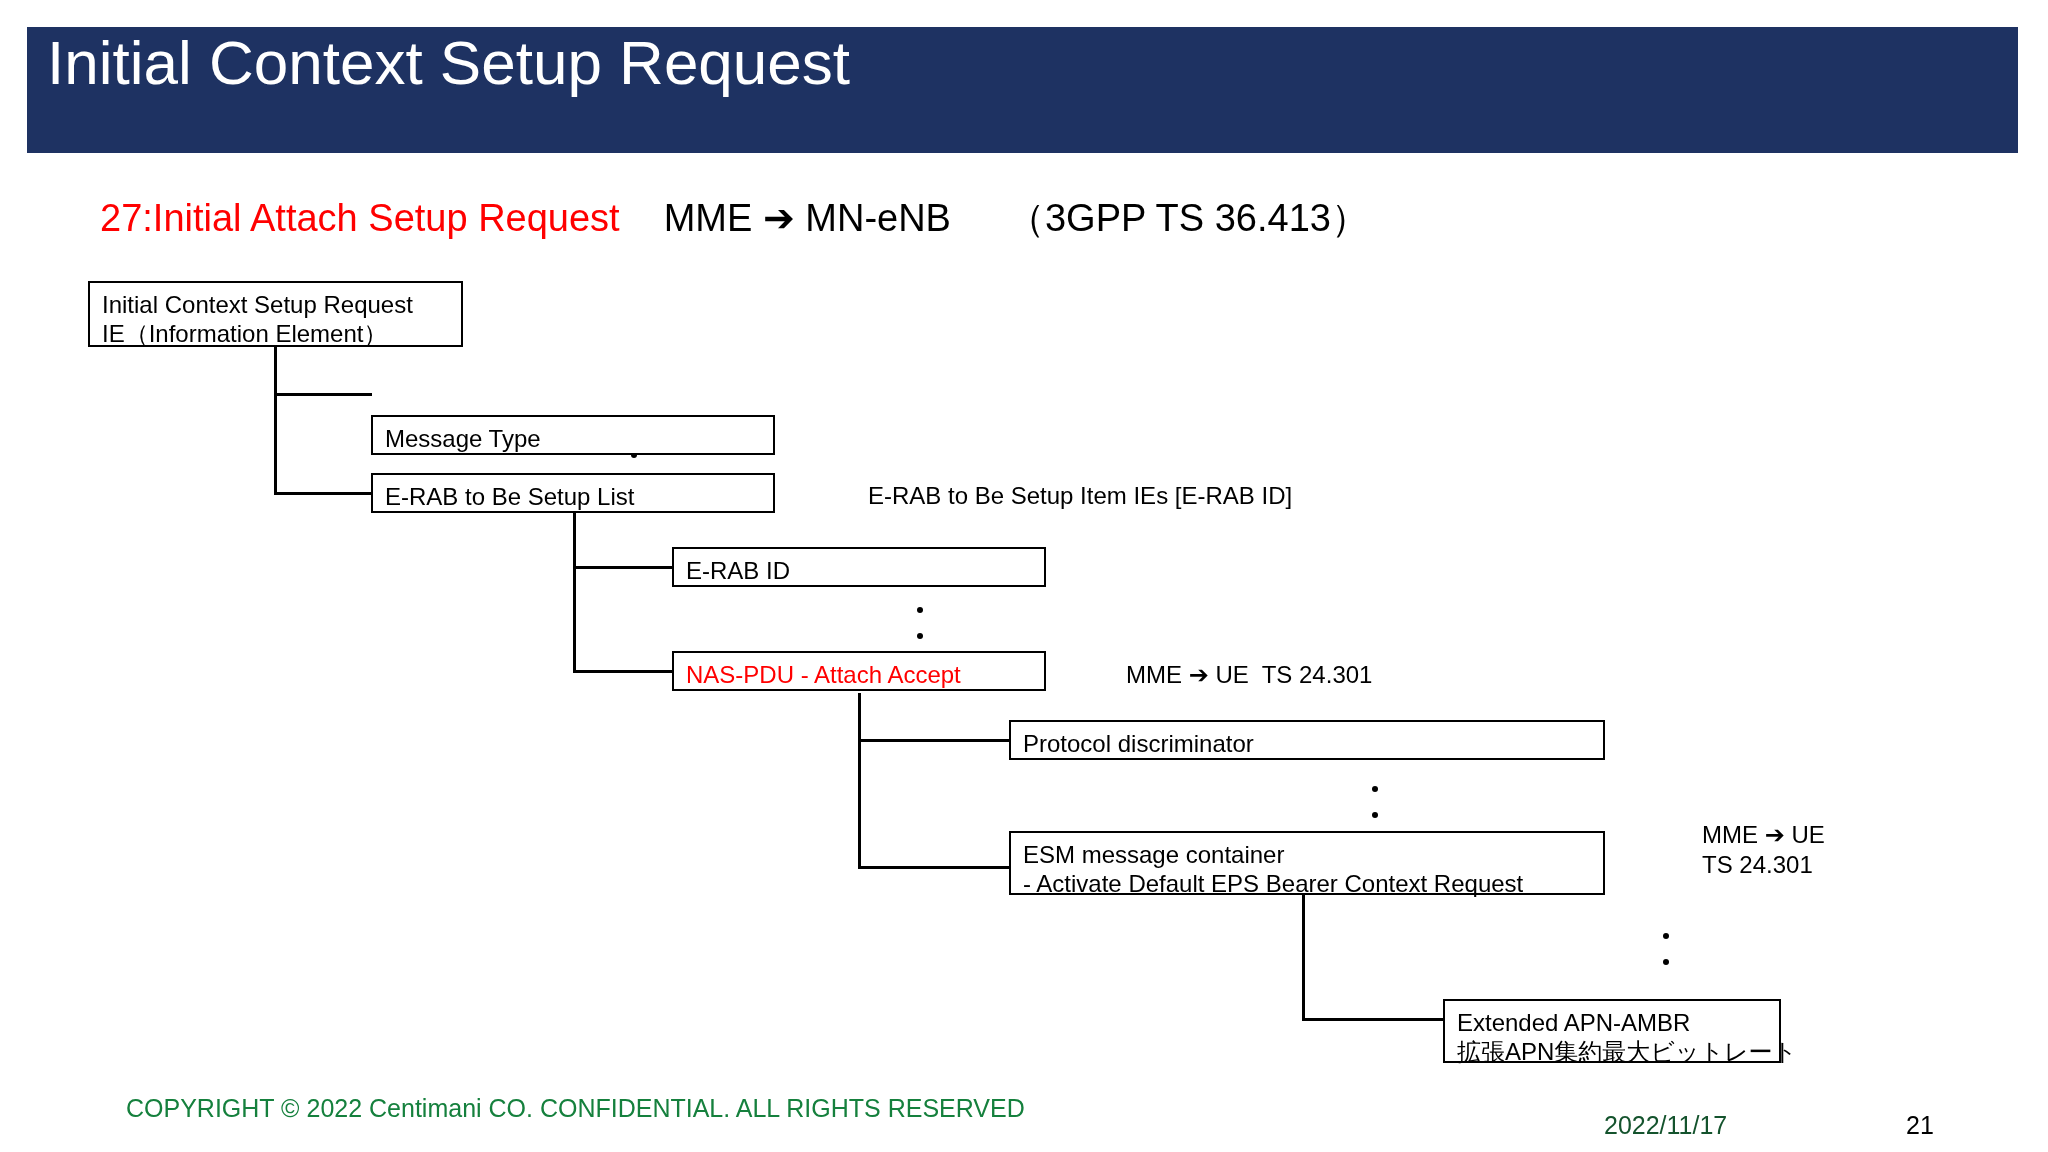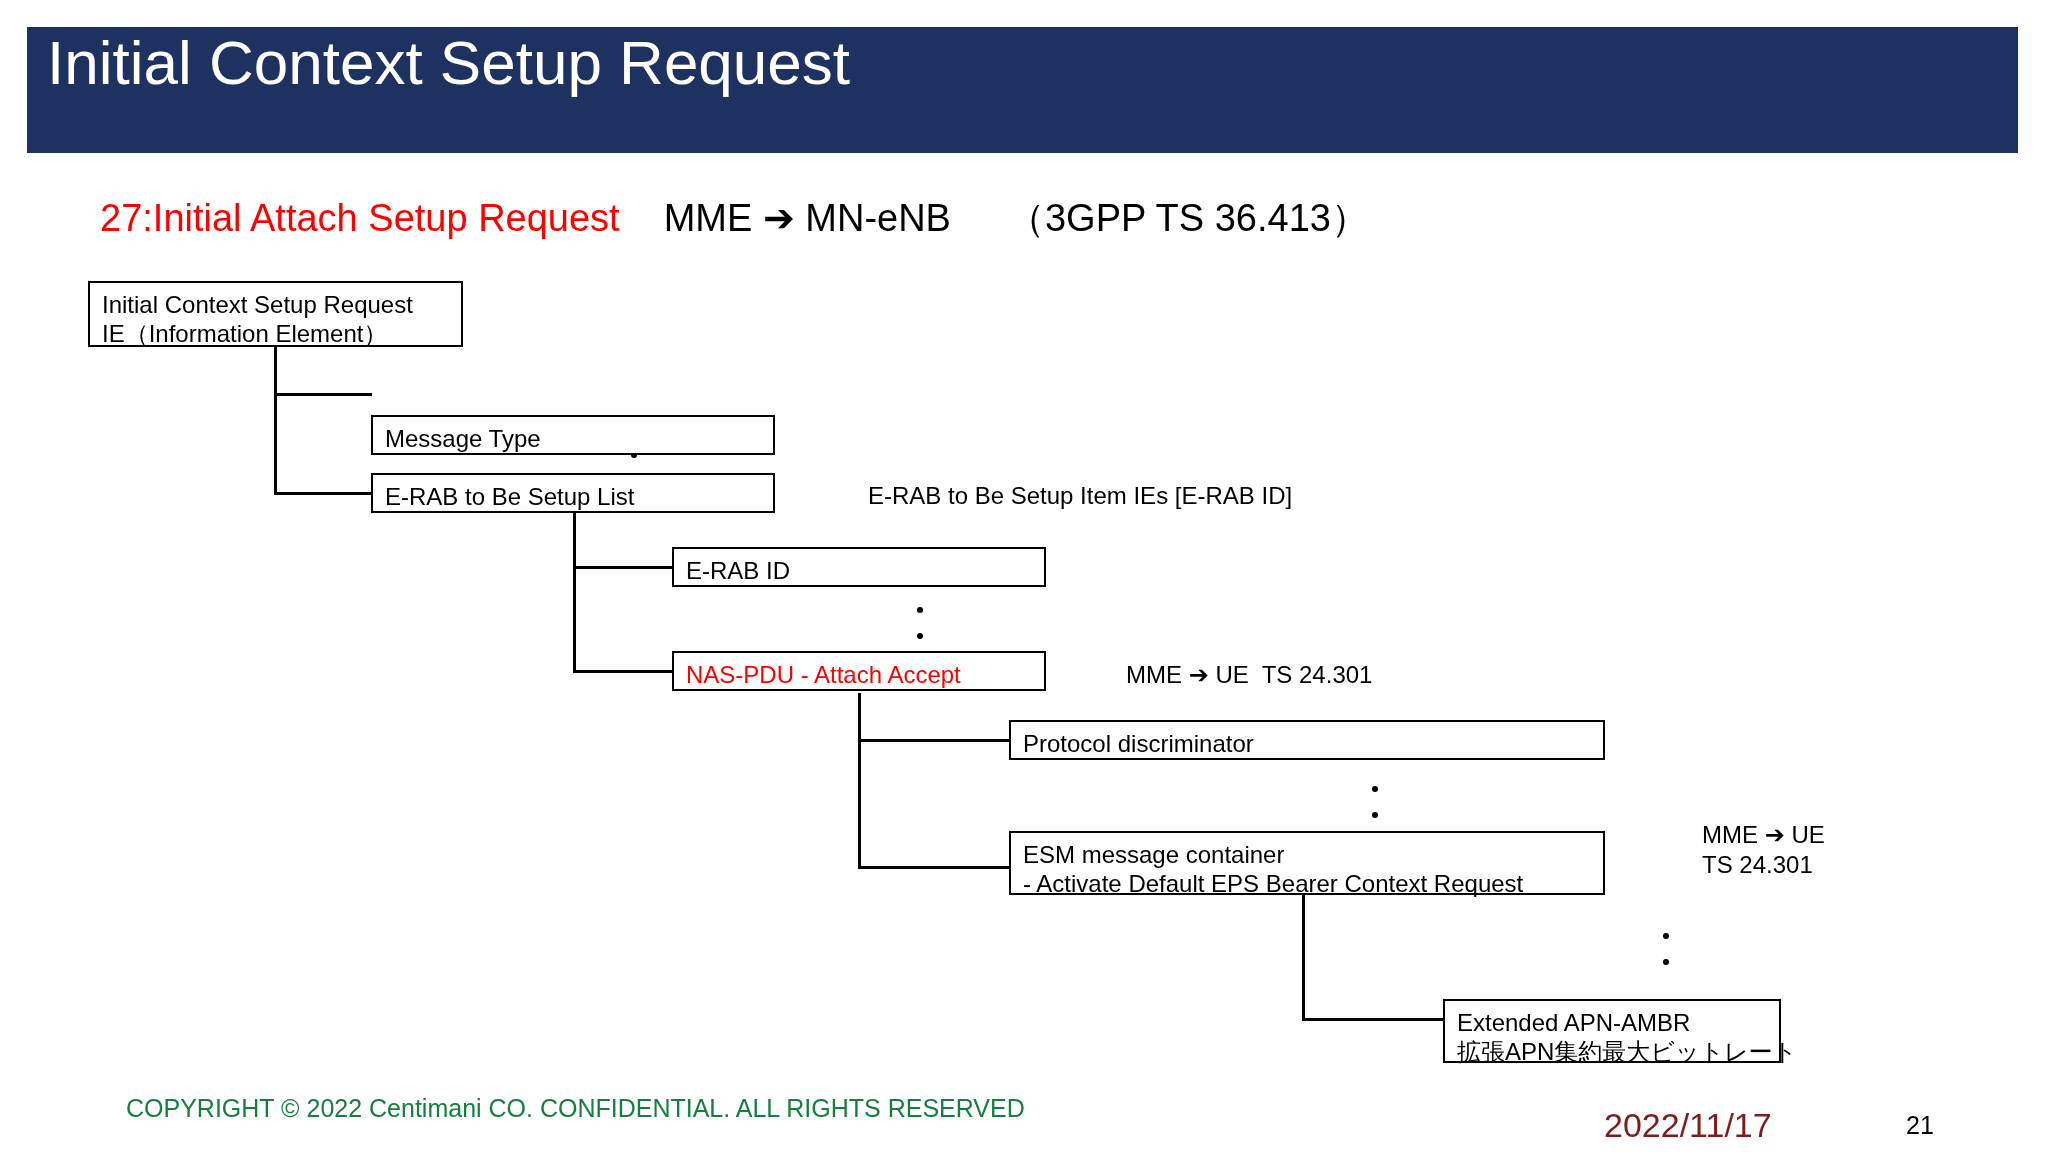--- a/index.html
+++ b/index.html
@@ -117,23 +117,23 @@
     top: 1093px;
     font-size: 25px;
     line-height: 30px;
     color: #15803d;
     white-space: nowrap;
   }
   .footer-date {
     position: absolute;
     left: 1604px;
     top: 1110px;
-    font-size: 34px;
-    line-height: 30px;
-    color: #7f1d1d;
+    font-size: 25px;
+    line-height: 30px;
+    color: #14532d;
     white-space: nowrap;
   }
   .footer-page {
     position: absolute;
     left: 1906px;
     top: 1110px;
     font-size: 25px;
     line-height: 30px;
     color: #000000;
     white-space: nowrap;

